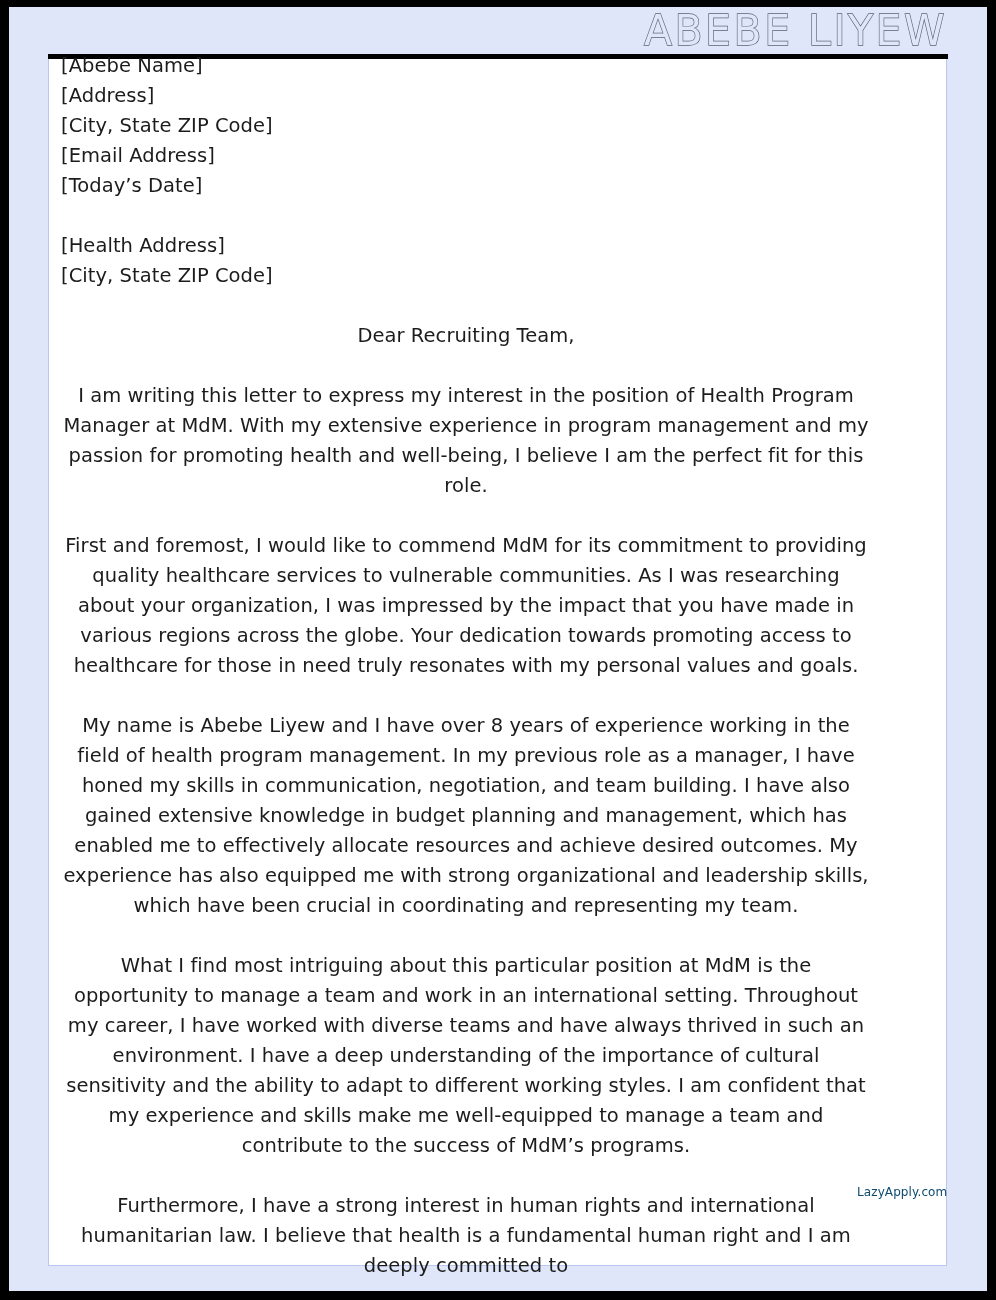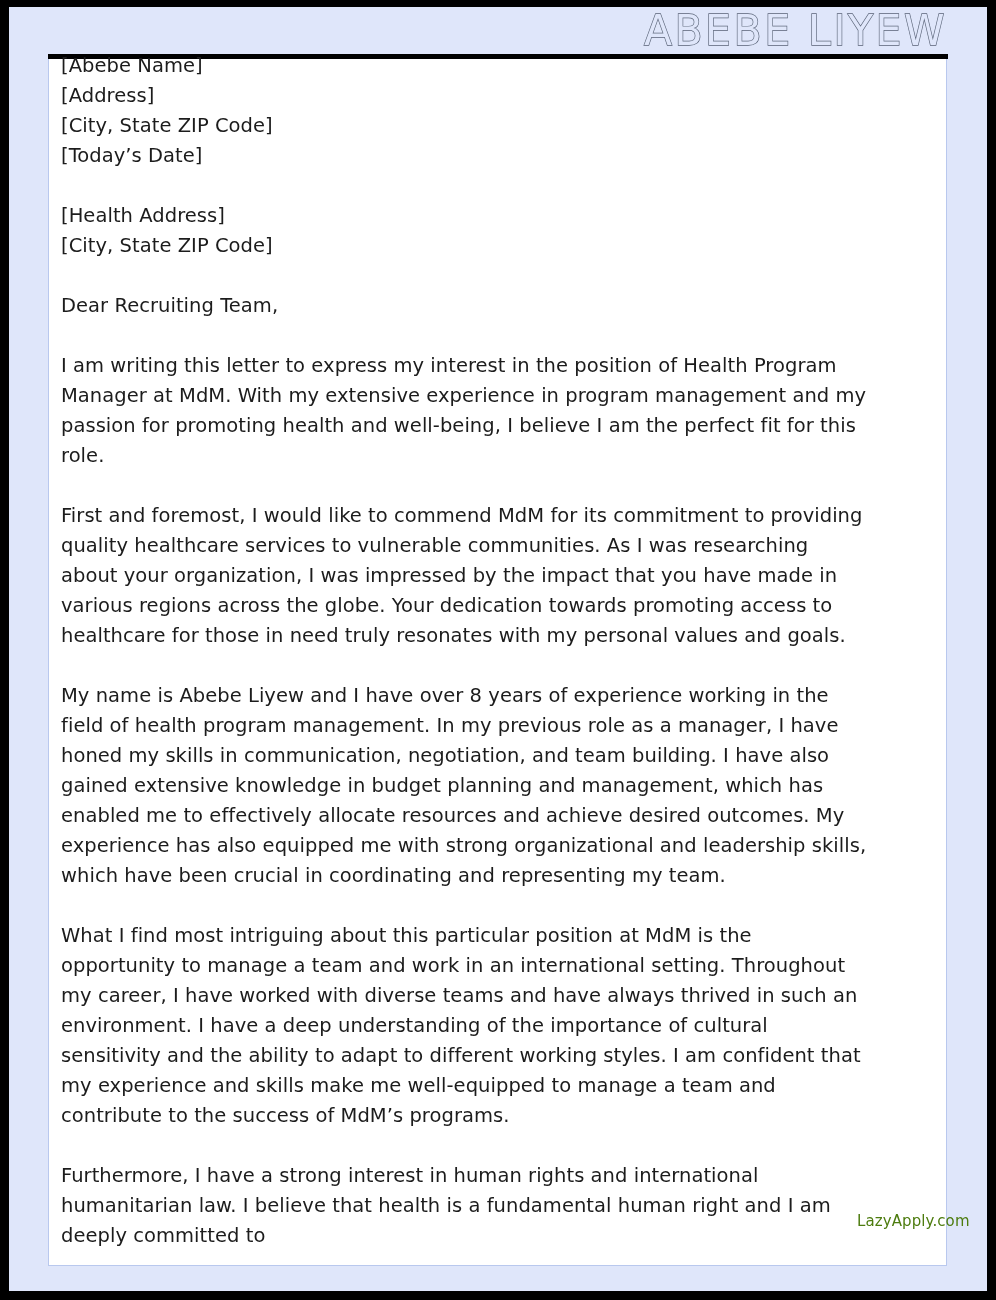--- a/index.html
+++ b/index.html
@@ -97,33 +97,33 @@
     line-height: 30px;
     color: #1c1c1c;
     letter-spacing: 0.05px;
   }
 
   .addr-block { margin: 0 0 30px 0; }
   .addr-line { display: block; white-space: nowrap; }
 
   p.para {
     margin: 0 0 30px 0;
-    text-align: left;
+    text-align: center;
   }
   p.salutation { margin: 0 0 30px 0; }
   p.para:last-child { margin-bottom: 0; }
 
   
   .watermark {
     position: absolute;
     left: 848px;
-    top: 1207px;
-    font-size: 15px;
+    top: 1179px;
+    font-size: 12px;
     line-height: 1;
-    color: #4d7c0f;
+    color: #0c4a6e;
     letter-spacing: 0.1px;
     white-space: nowrap;
     font-family: "DejaVu Sans", "Liberation Sans", sans-serif;
   }
 </style>
 </head>
 <body>
 
 <div class="frame">
   <div class="canvas">
@@ -135,20 +135,21 @@
     <div class="header-rule"></div>
 
     <div class="page"></div>
 
     <div class="letter-body">
 
       <div class="addr-block">
         <span class="addr-line">[Abebe Name]</span>
         <span class="addr-line">[Address]</span>
         <span class="addr-line">[City, State ZIP Code]</span>
+        <span class="addr-line">[Email Address]</span>
         <span class="addr-line">[Today’s Date]</span>
       </div>
 
       <div class="addr-block">
         <span class="addr-line">[Health Address]</span>
         <span class="addr-line">[City, State ZIP Code]</span>
       </div>
 
       <p class="para salutation">Dear Recruiting Team,</p>
 

